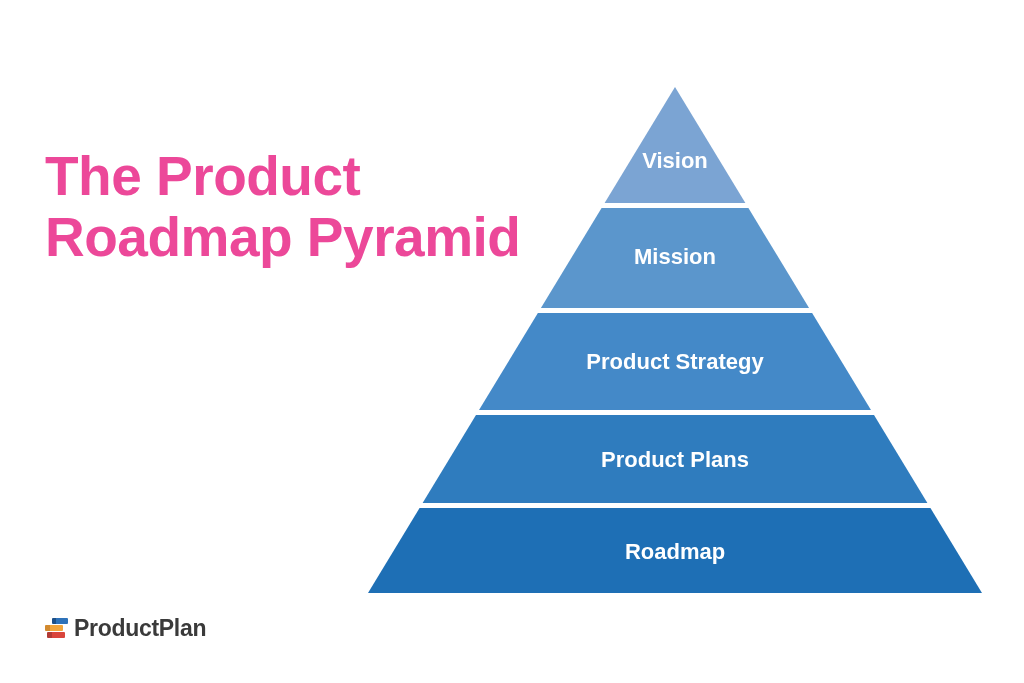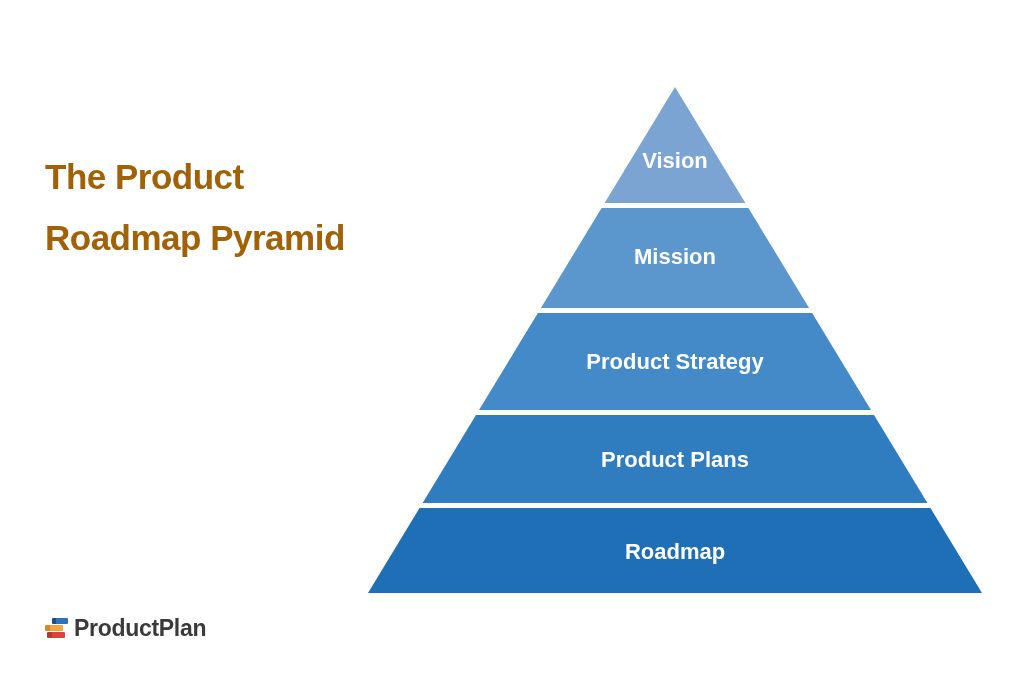--- a/index.html
+++ b/index.html
@@ -13,25 +13,25 @@
     width: 1024px;
     height: 683px;
     background: #ffffff;
     overflow: hidden;
   }
   .title {
     position: absolute;
     left: 45px;
     top: 146px;
     margin: 0;
-    font-size: 35px;
+    font-size: 55px;
     line-height: 61px;
     font-weight: 700;
     letter-spacing: -0.5px;
-    color: #a16207;
+    color: #ec4899;
   }
   .title span { display: block; }
   .pyramid-svg {
     position: absolute;
     left: 0;
     top: 0;
     width: 1024px;
     height: 683px;
   }
   .pyramid-svg text {

